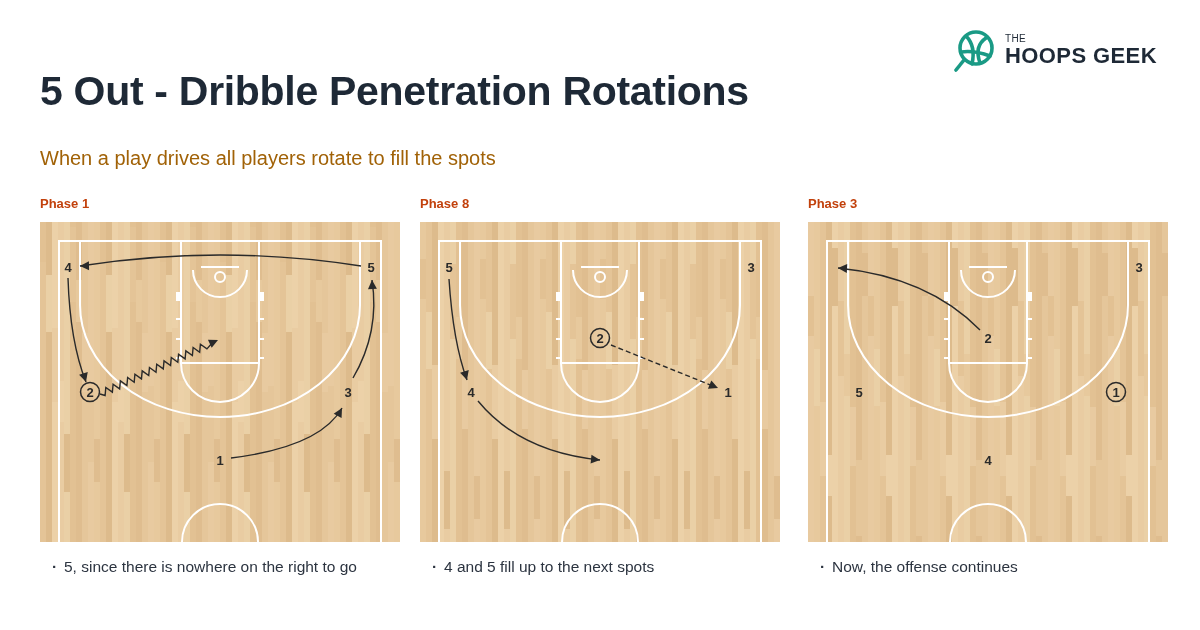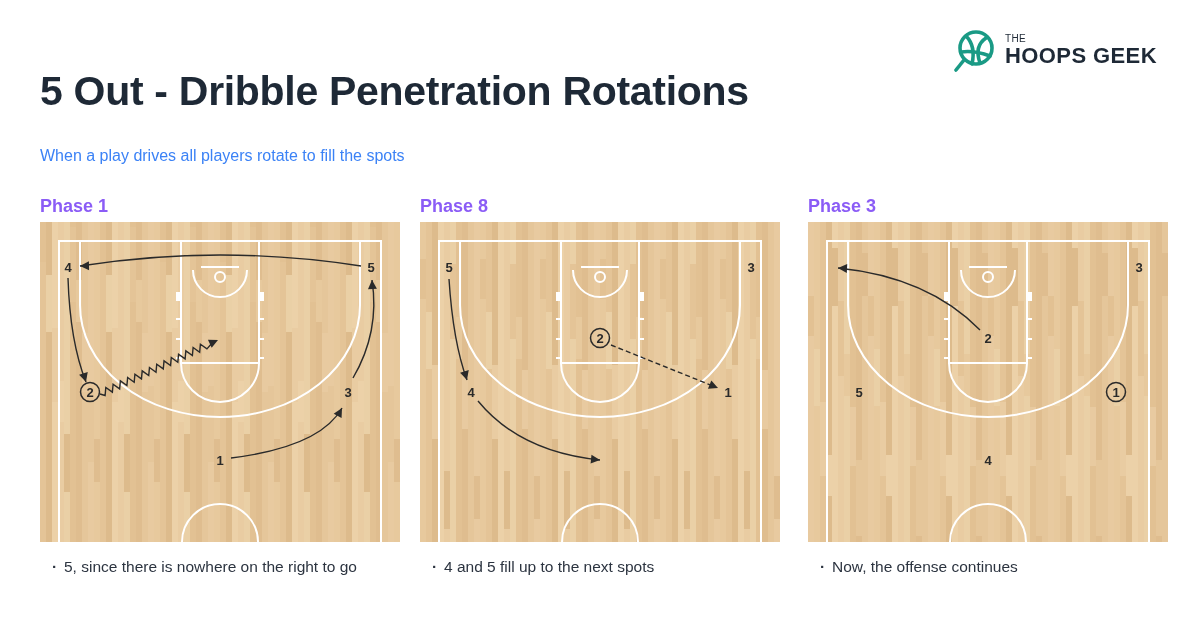--- a/index.html
+++ b/index.html
@@ -10,35 +10,35 @@
     color: #1f2a37;
     position: relative;
   }
   .title {
     position: absolute; left: 40px; top: 68px;
     font-size: 41px; font-weight: 700; letter-spacing: -0.3px;
     color: #1e2936; margin: 0;
   }
   .subtitle {
     position: absolute; left: 40px; top: 147px;
-    font-size: 16px; color: #3b82f6;
+    font-size: 20px; color: #a16207;
   }
   .logo {
     position: absolute; left: 952px; top: 28px;
     display: flex; align-items: center;
   }
   .logo svg { width: 44px; height: 44px; }
   .logo-text { margin-left: 9px; line-height: 1; }
   .logo-the { font-size: 10px; color: #1e2936; letter-spacing: 0.3px; }
   .logo-name { font-size: 22px; font-weight: 700; color: #1e2936; letter-spacing: 0.4px; margin-top: 1px; }
   .phase {
     position: absolute; top: 196px; width: 360px;
   }
   .phase-label {
-    font-size: 18px; font-weight: 700; color: #8b5cf6; height: 26px;
+    font-size: 13px; font-weight: 700; color: #c2410c; height: 26px;
   }
   .court { width: 360px; height: 320px; display: block; }
   .notes {
     list-style: none; margin: 12px 0 0 0; padding: 0;
     font-size: 15.5px; color: #2c3440; line-height: 26px;
   }
   .notes li { position: relative; padding-left: 24px; margin-bottom: 5px; }
   .notes li::before {
     content: "·"; position: absolute; left: 12px; top: 0; font-weight: 700;
   }

